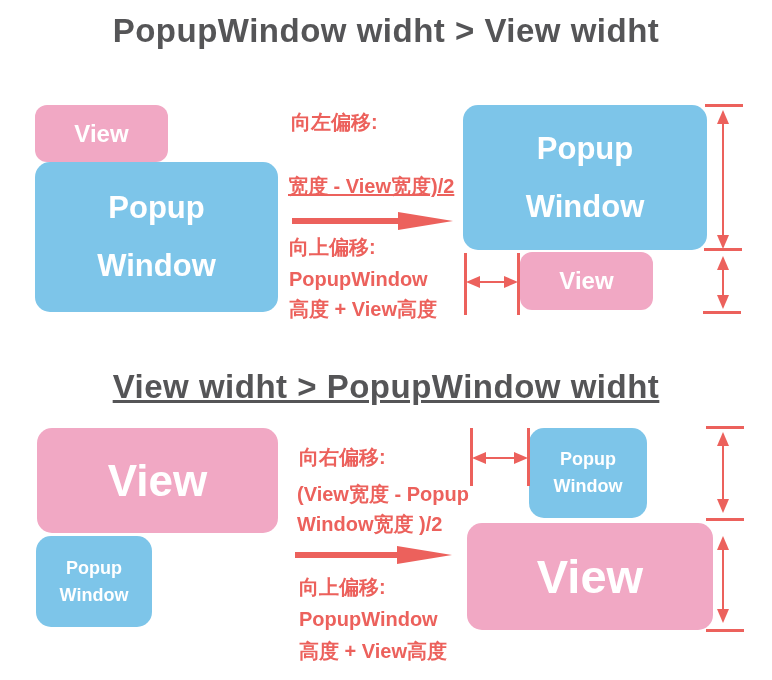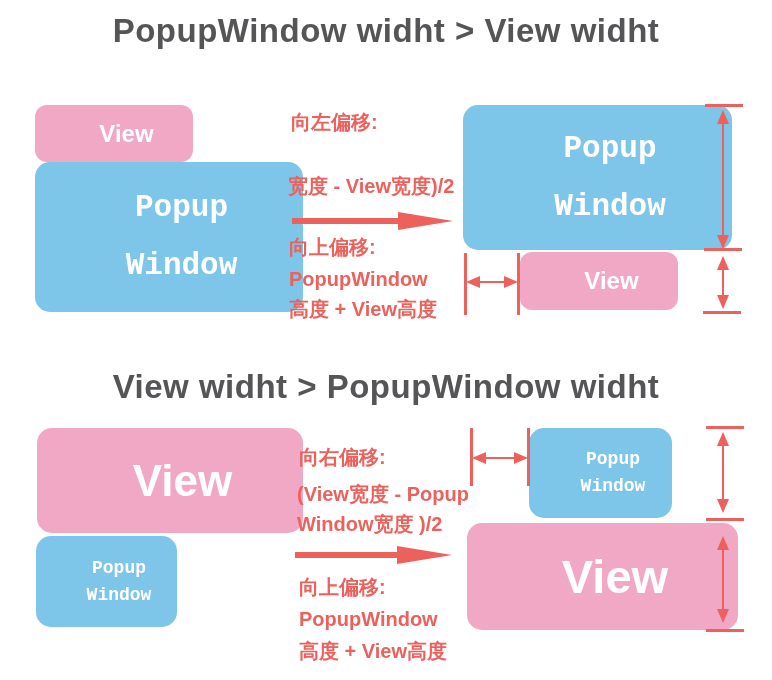--- a/index.html
+++ b/index.html
@@ -6,24 +6,24 @@
   .page{
     position:relative;width:772px;height:680px;background:#fff;overflow:hidden;
     font-family:"Liberation Sans","DejaVu Sans",sans-serif;
   }
   .title{
     position:absolute;left:0;width:772px;text-align:center;
     font-size:33px;font-weight:bold;color:var(--title);letter-spacing:0.5px;
   }
   .box{
     position:absolute;display:flex;flex-direction:column;align-items:center;justify-content:center;
-    color:#ffffff;text-align:center;padding-left:25px;
+    color:#ffffff;text-align:center;
   }
   .pink{background:var(--pink);}
-  .blue{background:var(--blue);font-family:Liberation Mono, monospace;}
+  .blue{background:var(--blue);}
   .r12{border-radius:12px;}
   .r14{border-radius:15px;}
   .label-sm{font-size:24px;font-weight:bold;}
   .label-xl{font-size:44px;font-weight:bold;}
   .label-xxl{font-size:47px;font-weight:bold;}
   .lines-lg{font-size:31px;font-weight:bold;line-height:58px;}
   .lines-sm{font-size:18px;font-weight:bold;line-height:27px;}
   .red-text{
     position:absolute;color:var(--red);font-size:20px;font-weight:bold;
     white-space:nowrap;line-height:24px;
@@ -61,21 +61,21 @@
 
   <div class="box pink r12 label-sm" style="left:35px;top:105px;width:133px;height:57px;">
     <span>View</span>
   </div>
   <div class="box blue r14 lines-lg" style="left:35px;top:162px;width:243px;height:150px;">
     <span>Popup</span>
     <span>Window</span>
   </div>
 
   <div class="red-text" style="left:291px;top:110px;">向左偏移:</div>
-  <div class="red-text" style="left:288px;top:174px;">宽度 - View宽度)/2</div>
+  <div class="red-text" style="left:288px;top:174px;text-decoration:underline;">宽度 - View宽度)/2</div>
 
   <div class="flow-arrow" style="left:292px;top:212px;width:161px;">
     <span class="fshaft"></span>
     <span class="fhead"></span>
   </div>
 
   <div class="red-text" style="left:289px;top:235px;">向上偏移:</div>
   <div class="red-text" style="left:289px;top:267px;">PopupWindow</div>
   <div class="red-text" style="left:289px;top:297px;">高度 + View高度</div>
 
@@ -102,21 +102,21 @@
     <span class="vhead down"></span>
   </div>
   <div class="hline" style="left:704px;top:248px;width:38px;"></div>
   <div class="varrow" style="left:717px;top:256px;height:53px;">
     <span class="vshaft"></span>
     <span class="vhead up"></span>
     <span class="vhead down"></span>
   </div>
   <div class="hline" style="left:703px;top:311px;width:38px;"></div>
 
-  <div class="title" style="top:368px;">View widht &gt; PopupWindow widht</div>
+  <div class="title" style="top:368px;text-decoration:underline;">View widht &gt; PopupWindow widht</div>
 
   <div class="box pink r14 label-xl" style="left:37px;top:428px;width:241px;height:105px;">
     <span>View</span>
   </div>
   <div class="box blue r14 lines-sm" style="left:36px;top:536px;width:116px;height:91px;">
     <span>Popup</span>
     <span>Window</span>
   </div>
 
   <div class="red-text" style="left:299px;top:445px;">向右偏移:</div>

